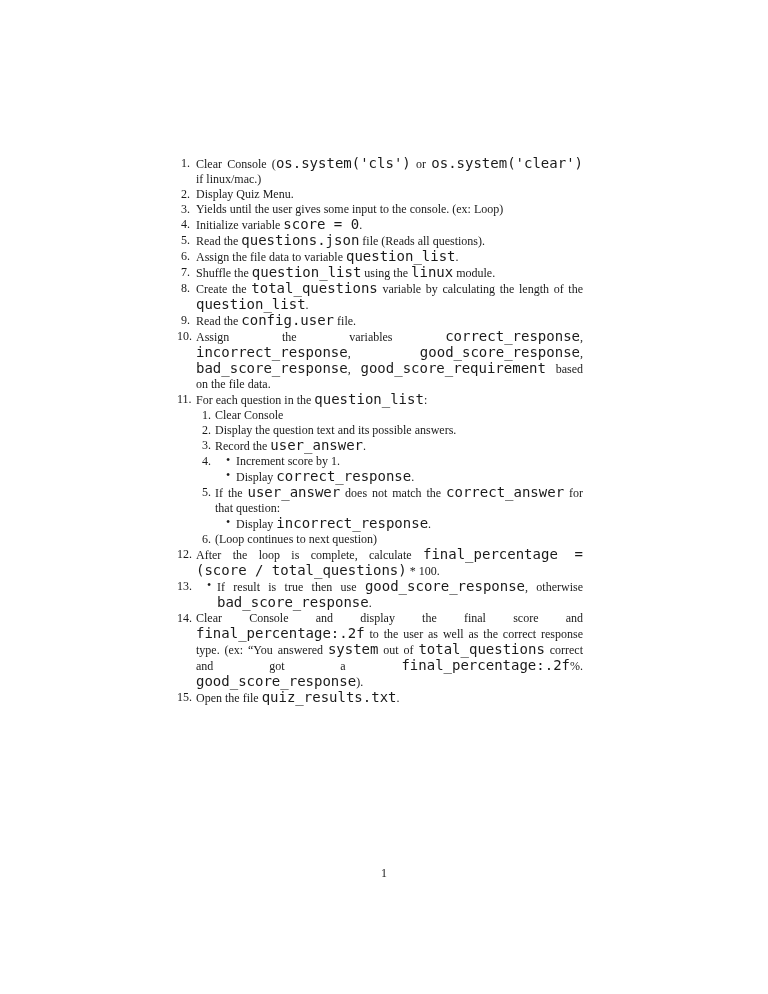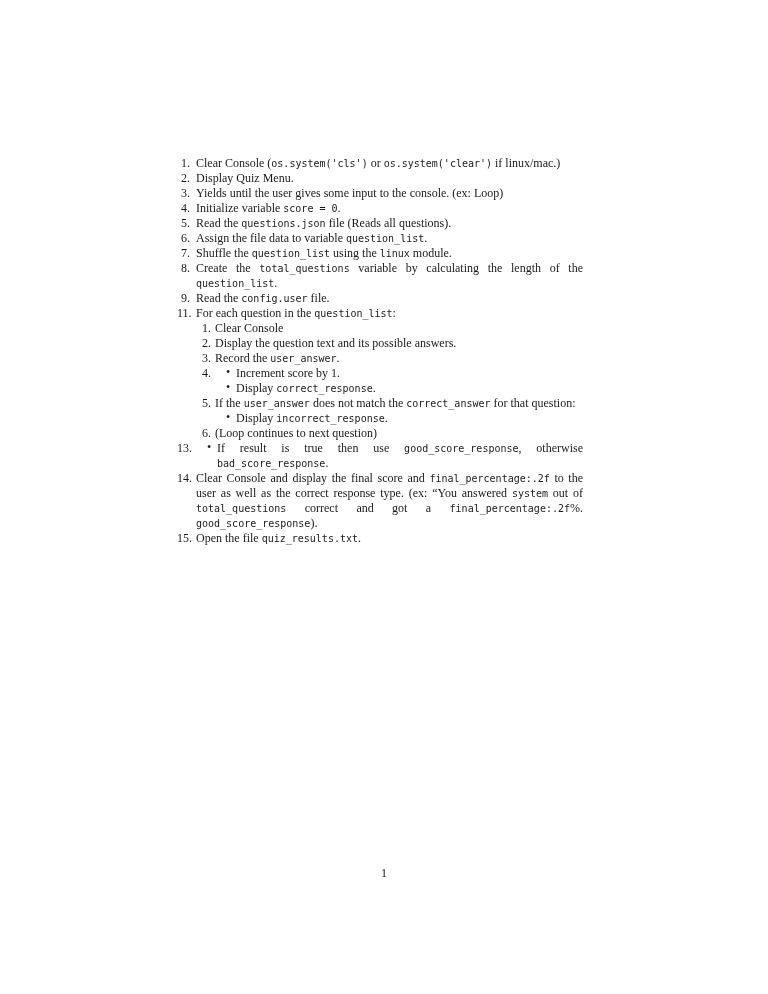--- a/index.html
+++ b/index.html
@@ -17,21 +17,21 @@
     position: absolute; inset: 0;
     background: #ffffff;
   }
   .doc {
     position: absolute;
     left: 177px; top: 156px;
     width: 406px;
   }
   code {
     font-family: "DejaVu Sans Mono", "Liberation Mono", monospace;
-    font-size: 10px;
+    font-size: 14px;
     font-weight: normal;
   }
   .li { position: relative; }
   .l1 { padding-left: 19px; }
   .l1 > .marker {
     position: absolute; left: 0; top: 0;
     width: 13px; text-align: right; white-space: nowrap;
   }
   .l2 { padding-left: 19px; }
   .l2 > .marker {
@@ -86,20 +86,24 @@
       </div>
       <div class="li l1">
         <span class="marker">8.</span>
         <div class="txt">Create the <code>total_questions</code> variable by calculating the length of the <code>question_list</code>.</div>
       </div>
       <div class="li l1">
         <span class="marker">9.</span>
         <div class="txt">Read the <code>config.user</code> file.</div>
       </div>
       <div class="li l1">
+        <span class="marker">10.</span>
+        <div class="txt">Assign the variables <code>correct_response</code>, <code>incorrect_response</code>, <code>good_score_response</code>, <code>bad_score_response</code>, <code>good_score_requirement</code> based on the file data.</div>
+      </div>
+      <div class="li l1">
         <span class="marker">11.</span>
         <div class="txt">For each question in the <code>question_list</code>:</div>
         <div class="sublist">
           <div class="li l2">
             <span class="marker">1.</span>
             <div class="txt">Clear Console</div>
           </div>
           <div class="li l2">
             <span class="marker">2.</span>
             <div class="txt">Display the question text and its possible answers.</div>
@@ -131,20 +135,24 @@
               </div>
             </div>
           </div>
           <div class="li l2">
             <span class="marker">6.</span>
             <div class="txt">(Loop continues to next question)</div>
           </div>
         </div>
       </div>
       <div class="li l1">
+        <span class="marker">12.</span>
+        <div class="txt">After the loop is complete, calculate <code>final_percentage = (score / total_questions)</code> * 100.</div>
+      </div>
+      <div class="li l1">
         <span class="marker">13.</span>
         <div class="bullet-list">
           <div class="li bullet-item">
             <span class="bmark">•</span>
             <div class="txt">If result is true then use <code>good_score_response</code>, otherwise <code>bad_score_response</code>.</div>
           </div>
         </div>
       </div>
       <div class="li l1">
         <span class="marker">14.</span>

